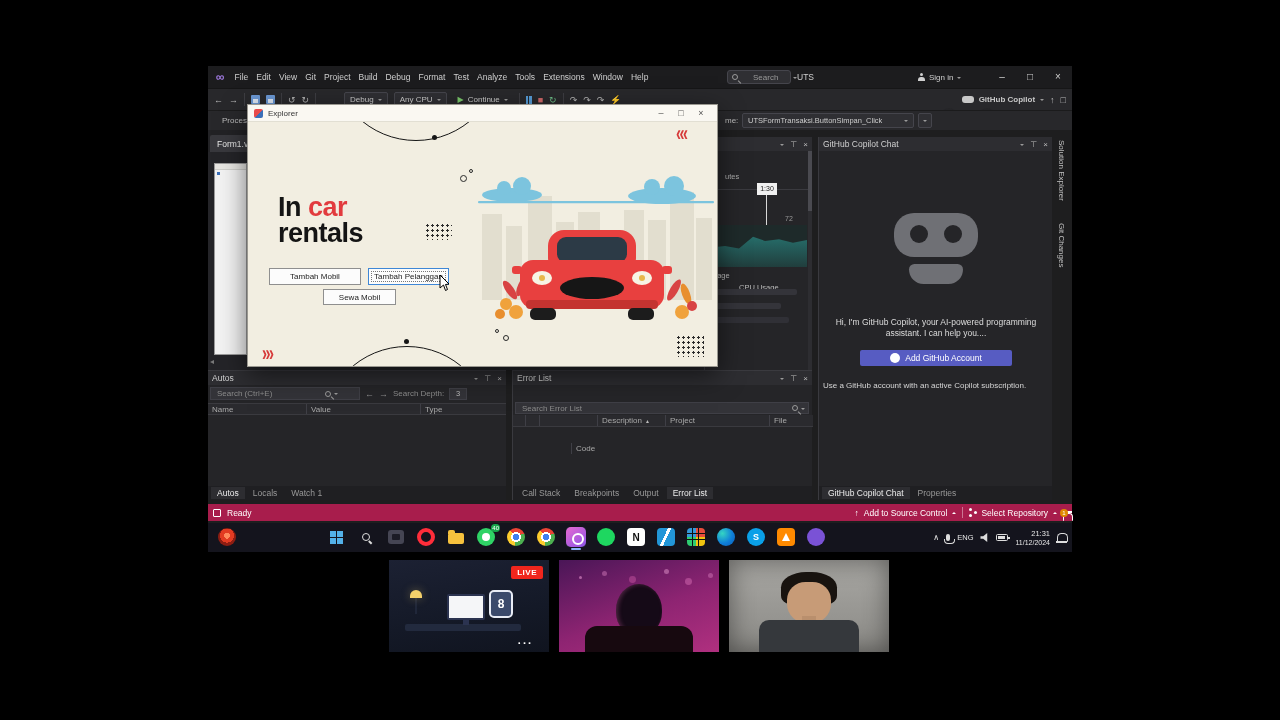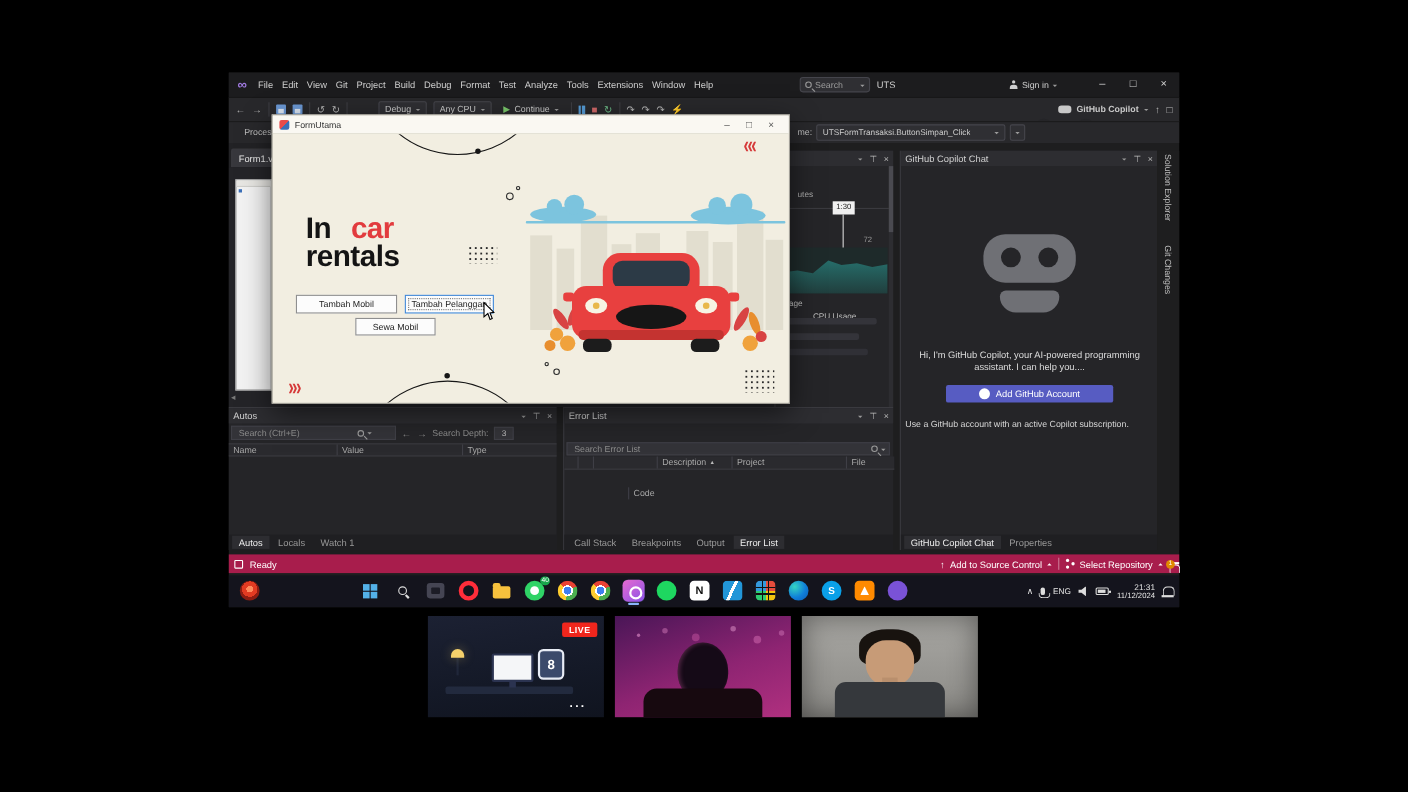--- a/index.html
+++ b/index.html
@@ -6,21 +6,21 @@
 html,body{width:1280px;height:720px;background:#000;overflow:hidden;font-family:"Liberation Sans",sans-serif;}
 #stage{position:absolute;left:0;top:0;width:1280px;height:720px;background:#000;}
 .a{position:absolute;}
 .r{display:flex;align-items:center;}
 
 #screen{position:absolute;left:208px;top:66px;width:864px;height:486px;background:#1e1e1f;font-size:9px;color:#c8c8c8;}
 .vs-titlebar{position:absolute;left:0;top:0;width:864px;height:22px;background:#1c1c1e;display:flex;align-items:center;}
 .vs-logo{color:#a07ae0;font-size:12px;font-weight:bold;margin-left:8px;}
 .vs-menu{display:flex;margin-left:6px;}
 .vs-menu span{padding:0 4px;font-size:8.5px;color:#cfcfcf;}
-.vs-search{position:absolute;left:519px;top:4px;width:64px;height:14px;background:#2f2f33;border:1px solid #45454c;border-radius:3px;display:flex;align-items:center;gap:3px;padding:0 4px;color:#9a9a9a;font-size:8px;}
+.vs-search{position:absolute;left:519px;top:4px;width:64px;height:14px;background:#2f2f33;border:1px solid #45454c;border-radius:3px;display:flex;align-items:center;gap:15px;padding:0 4px;color:#9a9a9a;font-size:8px;}
 .vs-solution{position:absolute;left:589px;top:6px;font-size:8.5px;color:#cfcfcf;}
 .vs-signin{position:absolute;left:710px;top:4px;height:14px;display:flex;align-items:center;gap:4px;font-size:8px;color:#cfcfcf;}
 .win-controls{position:absolute;right:0;top:0;height:22px;display:flex;}
 .win-controls span{width:28px;text-align:center;line-height:22px;font-size:10px;color:#cfcfcf;}
 .mag{width:6px;height:6px;border:1.2px solid #9a9a9a;border-radius:50%;position:relative;flex:none;}
 .mag::after{content:"";position:absolute;left:4.5px;top:4.5px;width:3.5px;height:1.2px;background:#9a9a9a;transform:rotate(45deg);transform-origin:left;}
 .tri-down{width:0;height:0;border:2.5px solid transparent;border-top-color:#9a9a9a;margin-top:3px;flex:none;}
 .tri-up{width:0;height:0;border:2.5px solid transparent;border-bottom-color:#fff;margin-bottom:2px;flex:none;}
 .person{width:7px;height:8px;position:relative;flex:none;}
 .person::before{content:"";position:absolute;left:1.8px;top:0;width:3.4px;height:3.4px;border-radius:50%;background:#cfcfcf;}
@@ -116,21 +116,21 @@
 .fa-controls{margin-left:auto;display:flex;}
 .fa-controls span{width:20px;text-align:center;font-size:9px;color:#555;line-height:16px;}
 .fa-body{position:absolute;left:0;top:17px;width:469px;height:244px;overflow:hidden;background:#f2eee1;}
 .ring{position:absolute;border:1.6px solid #161616;border-radius:50%;}
 .bdot{position:absolute;width:5px;height:5px;border-radius:50%;background:#161616;}
 .chevs{position:absolute;font-size:15px;font-weight:bold;color:#d63a3a;letter-spacing:-1.5px;transform:scaleY(1.5);}
 .dotgrid{position:absolute;background-image:radial-gradient(#2a2a2a 1px,transparent 1.15px);background-size:5px 5px;}
 .duo{position:absolute;width:14px;height:14px;}
 .duo i{position:absolute;border:1px solid #2a2a2a;border-radius:50%;}
 .headline{position:absolute;left:30px;top:72px;font-size:27px;line-height:26px;font-weight:bold;color:#141414;letter-spacing:-.5px;}
-.headline .hl-car{color:#e23b3e;margin-left:18px;}
+.headline .hl-car{color:#e23b3e;margin-left:7px;}
 .winbtn{position:absolute;display:flex;align-items:center;justify-content:center;background:#fcfcfc;border:1px solid #8f8f8f;font-size:8px;color:#222;}
 .winbtn.focused{border:1.5px solid #3f87d6;outline:1px dotted #777;outline-offset:-4px;}
 
 .thumb{position:absolute;top:560px;width:160px;height:92px;overflow:hidden;background:#111;}
 #thumb-live{left:389px;background:linear-gradient(170deg,#1c2133,#141927 60%,#10141f);}
 #thumb-cam1{left:559px;background:linear-gradient(160deg,#4a1657,#8e2472 55%,#b0307f);}
 #thumb-cam2{left:729px;background:linear-gradient(#a8a7a3,#8b8a86);box-shadow:inset 0 0 26px rgba(0,0,0,.45);}
 .livepill{position:absolute;right:6px;top:6px;height:13px;padding:0 6px;border-radius:2px;background:#f0261d;color:#fff;font-size:8px;font-weight:bold;letter-spacing:.5px;line-height:13px;}
 .bokeh{position:absolute;left:20px;top:16px;width:3px;height:3px;border-radius:50%;background:rgba(255,170,230,.5);box-shadow:24px -4px 0 1px rgba(255,160,220,.35),52px 2px 0 2px rgba(255,120,200,.3),86px -6px 0 1px rgba(255,180,230,.4),108px 4px 0 2px rgba(250,140,210,.35),130px -2px 0 1px rgba(255,170,230,.3);}
 </style>
@@ -459,21 +459,21 @@
           <div style="font-size:7px;">11/12/2024</div>
         </div>
         <span class="bell-o"></span>
       </div>
     </div>
   </div>
 
   <div id="form-app">
     <div class="fa-titlebar">
       <span class="fa-appicon"></span>
-      <span class="fa-title">FormUtama</span>
+      <span class="fa-title">Explorer</span>
       <div class="fa-controls">
         <span>–</span>
         <span>□</span>
         <span>×</span>
       </div>
     </div>
     <div class="fa-body">
 
       <div class="ring" style="left:83px;top:-151px;width:170px;height:170px;"></div>
       <span class="bdot" style="left:184px;top:13px;"></span>

